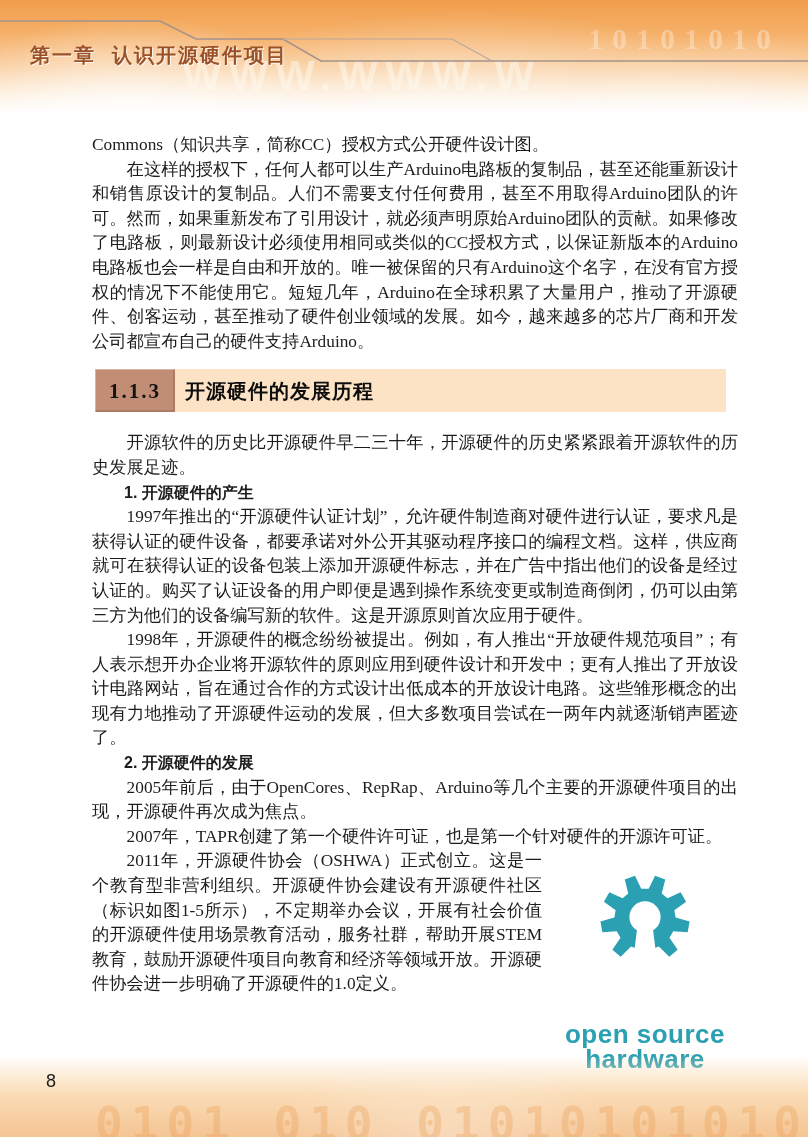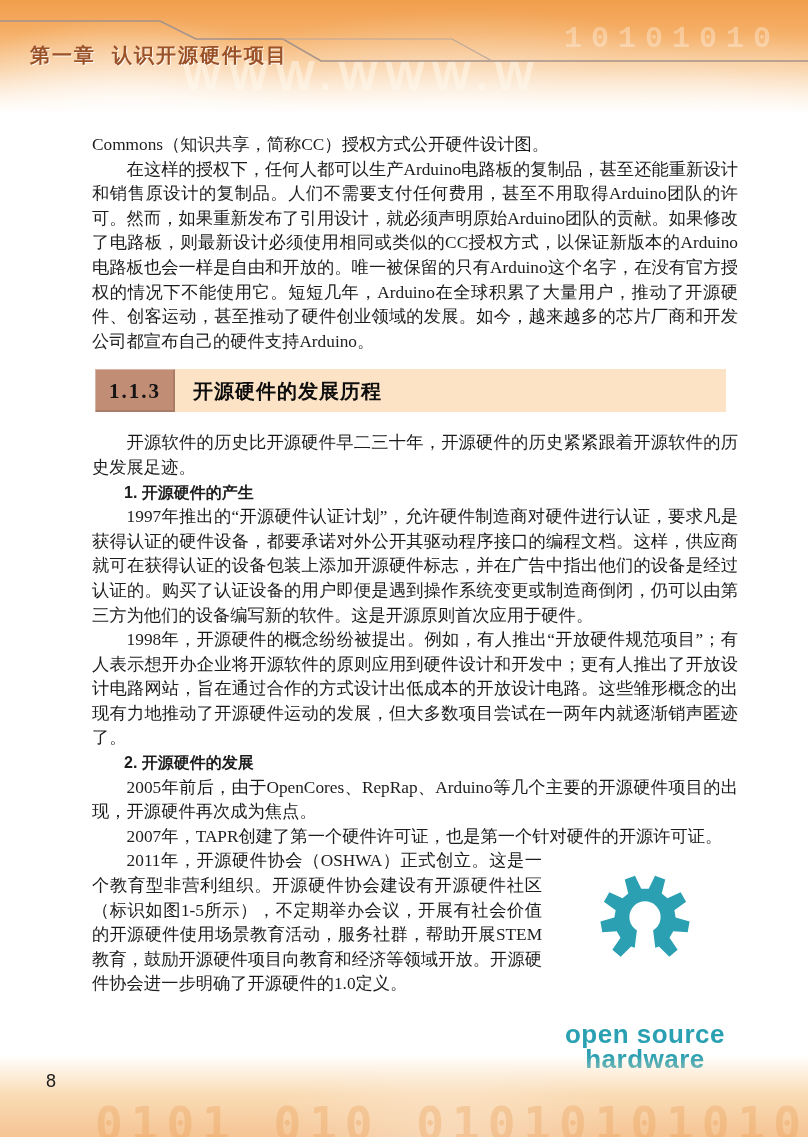--- a/index.html
+++ b/index.html
@@ -30,21 +30,21 @@
   }
   .hdr-watermark{
     position:absolute;left:182px;top:52px;
     font-family:"Liberation Sans",sans-serif;font-weight:bold;
     font-size:42px;letter-spacing:7px;
     color:rgba(255,250,240,.48);
     user-select:none;white-space:nowrap;
   }
   .hdr-binary{
     position:absolute;right:28px;top:22px;
-    font-family:Liberation Mono, monospace;font-weight:bold;
+    font-family:Liberation Serif, serif;font-weight:bold;
     font-size:30px;letter-spacing:9px;
     color:rgba(255,255,255,.32);
     white-space:nowrap;
     margin-left:8px;
   }
   .hdr-lines{position:absolute;left:0;top:0;}
   .chapter{
     position:absolute;left:30px;top:42px;
     font-family:"Liberation Sans",sans-serif;font-weight:bold;
     font-size:20px;color:var(--title-brown);
@@ -68,21 +68,21 @@
     margin:15px 12px 19px 3px;
   }
   .sec-num{
     width:80px;background:var(--num-bg);
     display:flex;align-items:center;justify-content:center;
     font-weight:bold;font-size:21px;color:#141414;letter-spacing:2px;
     box-shadow:inset 1px 1px 0 rgba(255,255,255,.35), inset -2px -2px 0 rgba(0,0,0,.12);
   }
   .sec-bar{
     flex:1;background:var(--bar-bg);
-    display:flex;align-items:center;padding-left:18px;
+    display:flex;align-items:center;padding-left:10px;
   }
   .sec-title{font-weight:bold;font-size:20px;color:#0d0d0d;letter-spacing:1px;}
   
   .figure{
     float:right;width:186px;margin:20px 0 0 10px;
     display:block;text-align:center;text-indent:0;
   }
   .gear-svg{display:block;margin:0 auto;width:104px;height:106px;}
   .logo-text{
     display:block;color:var(--teal);

